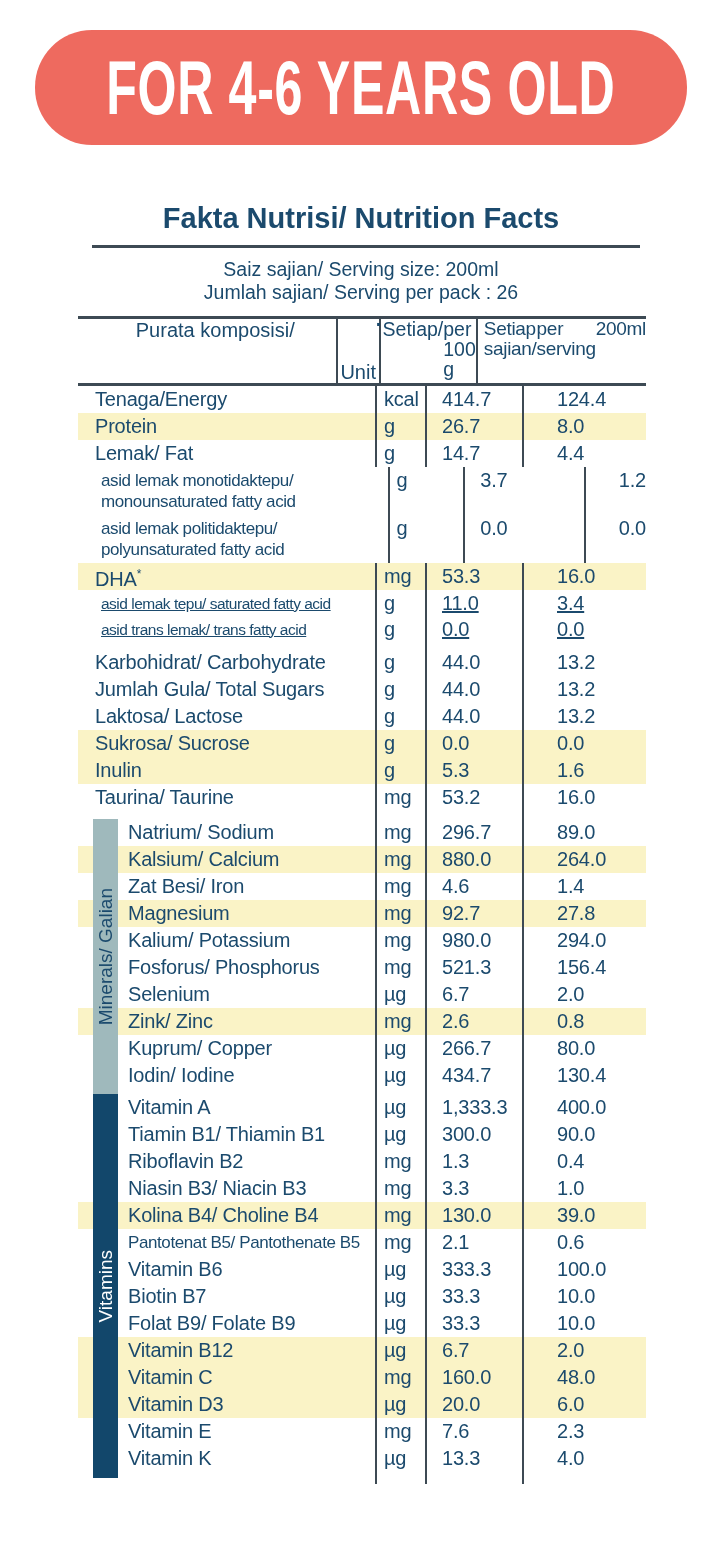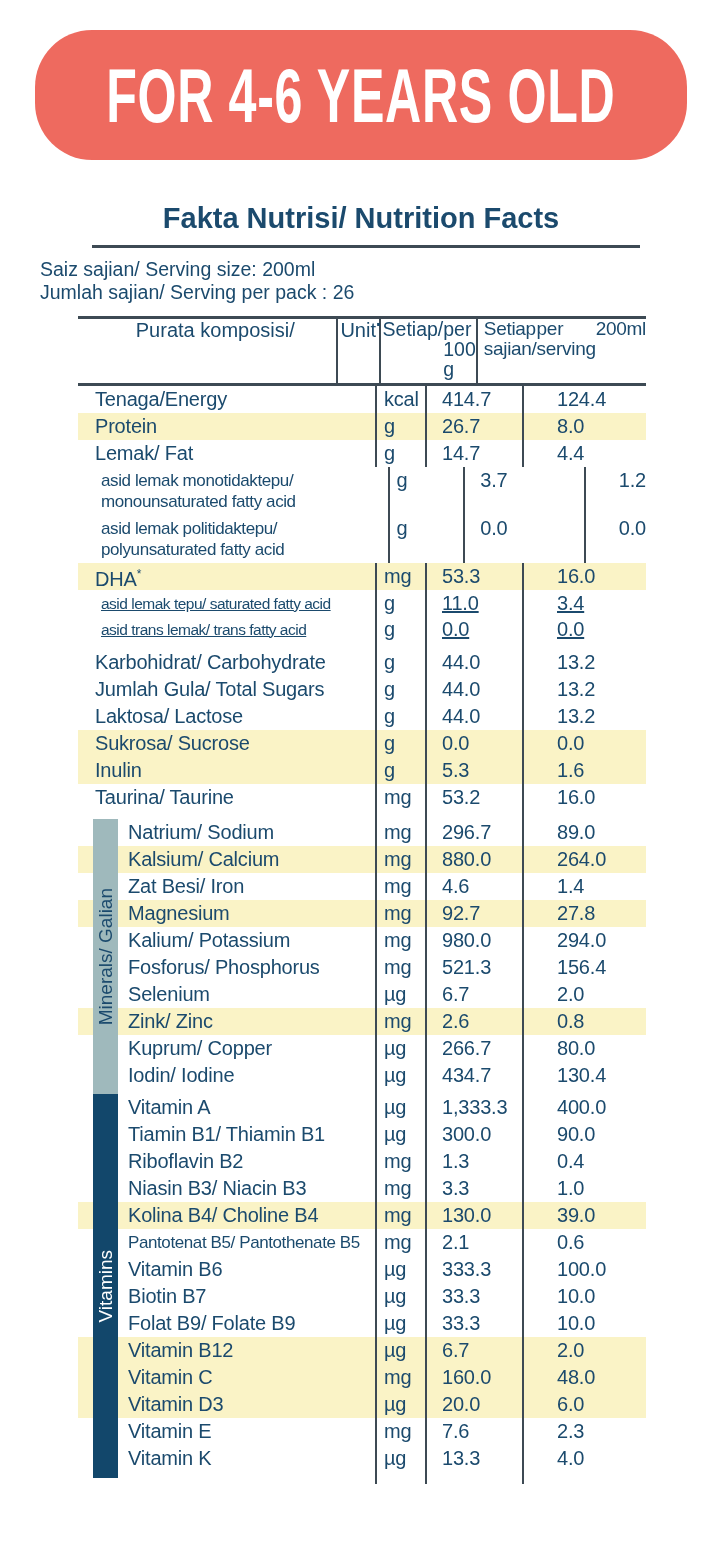--- a/index.html
+++ b/index.html
@@ -4,40 +4,40 @@
 <style>
   :root{
     --banner:#ee6a5f; --navy:#1b4a6d; --yellow:#faf3c6; --line:#3d4a54;
     --mineral:#9fb9bc; --vitamin:#12476b; --card:#ffffff;
   }
   *{margin:0;padding:0;box-sizing:border-box;}
   body{background:#ffffff;font-family:"Liberation Sans",sans-serif;}
   .stage{position:relative;width:722px;height:1554px;background:#ffffff;overflow:hidden;color:var(--navy);}
 
   
-  .banner{position:absolute;left:35px;top:30px;width:652px;height:130px;border-radius:57px;
+  .banner{position:absolute;left:35px;top:30px;width:652px;height:115px;border-radius:57px;
     background:var(--banner);display:flex;align-items:center;justify-content:center;}
   .banner span{color:#ffffff;font-weight:bold;font-size:76px;white-space:nowrap;
     transform:scaleX(0.66);letter-spacing:1px;}
 
   
   .card{position:absolute;left:40px;top:178px;width:642px;height:1334px;background:var(--card);border-radius:55px;}
   .title{position:absolute;top:24px;left:0;width:100%;text-align:center;font-size:29px;font-weight:bold;}
   .title-rule{position:absolute;top:67px;left:52px;right:42px;height:3px;background:var(--line);}
-  .serving{position:absolute;top:80px;left:0;width:100%;text-align:left;font-size:19.5px;line-height:23px;}
+  .serving{position:absolute;top:80px;left:0;width:100%;text-align:center;font-size:19.5px;line-height:23px;}
 
   
   .table{position:absolute;top:138px;left:38px;width:568px;}
   .thead{display:flex;border-top:3px solid var(--line);border-bottom:3px solid var(--line);height:70px;}
   .c-name{width:297px;padding-left:17px;}
   .c-unit{width:50px;padding-left:7px;border-left:2px solid var(--line);}
   .c-100{width:97px;padding-left:15px;border-left:2px solid var(--line);}
   .c-serv{flex:1;padding-left:33px;border-left:2px solid var(--line);}
   .thead>div{display:flex;flex-direction:row;justify-content:center;font-size:20px;line-height:22px;}
-  .thead .c-unit{justify-content:center;padding-left:0;align-items:flex-start;}
+  .thead .c-unit{justify-content:center;padding-left:0;align-items:flex-end;}
   .thead .c-100{padding-left:7px;font-size:19.5px;line-height:20px;justify-content:flex-end;padding-bottom:5px;}
   .thead .c-serv{padding-left:6px;font-size:19px;line-height:20px;letter-spacing:-0.3px;}
   .dot-line{height:14px;font-weight:bold;padding-left:30px;font-size:20px;line-height:10px;}
 
   .trow{display:flex;align-items:center;min-height:27px;font-size:20px;letter-spacing:-0.2px;}
   .trow .c-name{align-self:stretch;display:flex;flex-direction:column;justify-content:center;line-height:21px;}
   .trow .c-unit,.trow .c-100,.trow .c-serv{align-self:stretch;display:flex;align-items:center;}
   .trow.two{min-height:48px;font-size:17px;gap:28px;}
   .trow.two .c-unit,.trow.two .c-100,.trow.two .c-serv{align-items:flex-start;padding-top:2px;font-size:20px;}
   .trow.hl{background:var(--yellow);}

